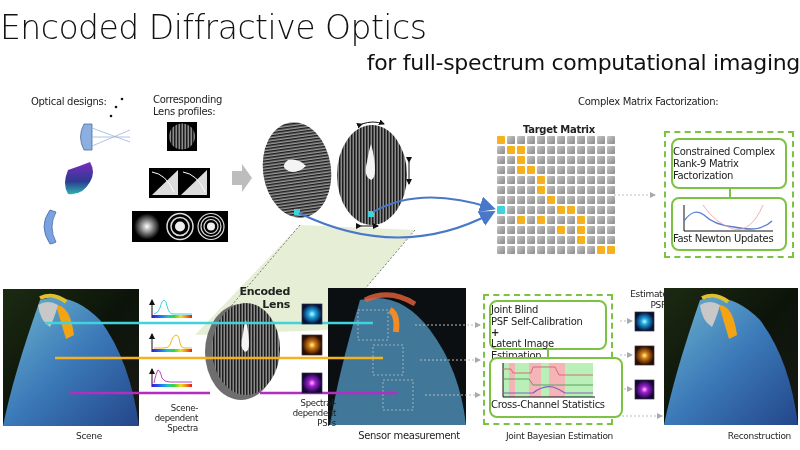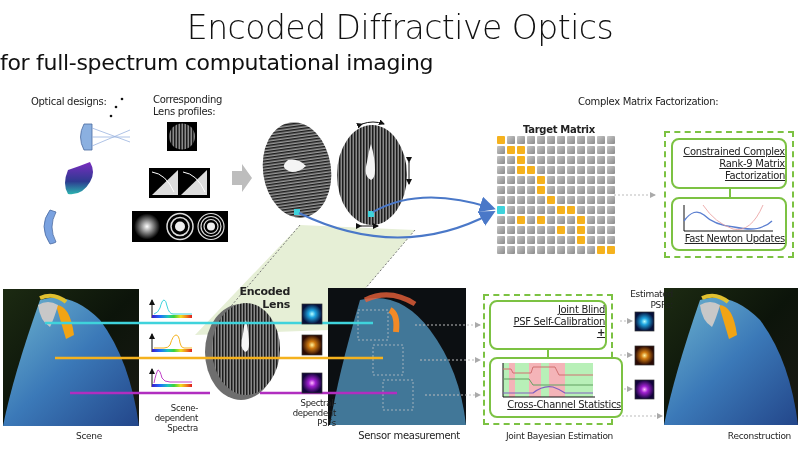--- a/index.html
+++ b/index.html
@@ -1,30 +1,30 @@
 <!DOCTYPE html>
 <html><head>
 <meta charset="utf-8">
 <style>
   * { box-sizing: border-box; margin: 0; padding: 0; }
   html, body { width: 800px; height: 450px; background: #ffffff; overflow: hidden; }
   body { position: relative; font-family: "Liberation Sans", sans-serif; color: #111; }
   .abs { position: absolute; }
-  .title { left: 0; top: 8px; width: 800px; text-align: center; font-size: 33px; font-family: "DejaVu Sans", sans-serif; font-weight: 300; color: #111; letter-spacing: -0.5px; }
-  .subtitle { left: 0; top: 50px; width: 800px; text-align: left; font-size: 22px; font-family: "DejaVu Sans", sans-serif; color: #111; letter-spacing: -0.3px; }
+  .title { left: 0; top: 8px; width: 800px; text-align: left; font-size: 33px; font-family: "DejaVu Sans", sans-serif; font-weight: 300; color: #111; letter-spacing: -0.5px; }
+  .subtitle { left: 0; top: 50px; width: 800px; text-align: right; font-size: 22px; font-family: "DejaVu Sans", sans-serif; color: #111; letter-spacing: -0.3px; }
   .lbl { font-size: 10px; color: #222; font-family: "DejaVu Sans", sans-serif; letter-spacing: -0.3px; line-height: 12px; }
   .lbl-c { text-align: right; }
   .bold { font-weight: bold; }
   .matrix { left: 497px; top: 136px; display: grid; grid-template-columns: repeat(12, 8px); grid-auto-rows: 8px; gap: 2px; }
   .cell { width: 8px; height: 8px; border-radius: 1px; background: linear-gradient(135deg, #c8c8c8, #8a8a8a); }
   .cell.o { background: #f5b21e; }
   .cell.c { background: #3fd3dc; }
   .dashbox { border: 2px dashed #7cc243; }
   .gbox { border: 2px solid #7cc243; border-radius: 8px; background: #fff; }
-  .gbox-text { font-size: 10px; text-align: right; line-height: 12px; font-family: "DejaVu Sans", sans-serif; letter-spacing: -0.3px; color: #222; text-decoration: underline; }
+  .gbox-text { font-size: 10px; text-align: left; line-height: 12px; font-family: "DejaVu Sans", sans-serif; letter-spacing: -0.3px; color: #222; }
 </style>
 </head>
 <body>
 
 <div class="abs title">Encoded Diffractive Optics</div>
 <div class="abs subtitle">for full-spectrum computational imaging</div>
 
 <svg class="abs" style="left:0;top:0" width="800" height="450">
   <defs>
     <pattern id="fringes" width="3" height="3" patternUnits="userSpaceOnUse">
@@ -395,20 +395,21 @@
 <div class="abs lbl lbl-c" style="left:286px;top:398px;width:50px;font-size:8.5px;line-height:10px">Spectral-</div>
 <div class="abs lbl lbl-c" style="left:286px;top:408px;width:50px;font-size:8.5px;line-height:10px">dependent</div>
 <div class="abs lbl lbl-c" style="left:286px;top:418px;width:50px;font-size:8.5px;line-height:10px">PSFs</div>
 <div class="abs lbl lbl-c" style="left:340px;top:430px;width:120px;font-size:10px">Sensor measurement</div>
 
 <div class="abs dashbox" style="left:483px;top:294px;width:130px;height:131px"></div>
 <div class="abs gbox" style="left:489px;top:300px;width:118px;height:50px">
   <div class="gbox-text" style="margin-top:2px">Joint Blind</div>
   <div class="gbox-text">PSF Self-Calibration</div>
   <div class="gbox-text bold" style="line-height:10px">+</div>
+  <div class="gbox-text">Latent Image Estimation</div>
 </div>
 <div class="abs gbox" style="left:489px;top:357px;width:134px;height:61px">
   <svg width="114" height="42" style="display:block">
     <rect x="12" y="4" width="90" height="34" fill="#b8f0b8"></rect>
     <rect x="18" y="4" width="6" height="34" fill="#f4b4b8"></rect>
     <rect x="38" y="4" width="12" height="34" fill="#f4b4b8"></rect>
     <rect x="58" y="4" width="16" height="34" fill="#f4b4b8"></rect>
     <line x1="12" y1="38" x2="12" y2="4" stroke="#111" stroke-width="1"></line>
     <line x1="12" y1="38" x2="104" y2="38" stroke="#111" stroke-width="1"></line>
     <path d="M12,10 l8,0 l2,4 l18,0 l2,-6 l22,0 l4,8 l34,0" stroke="#d07070" stroke-width="1" fill="none"></path>

